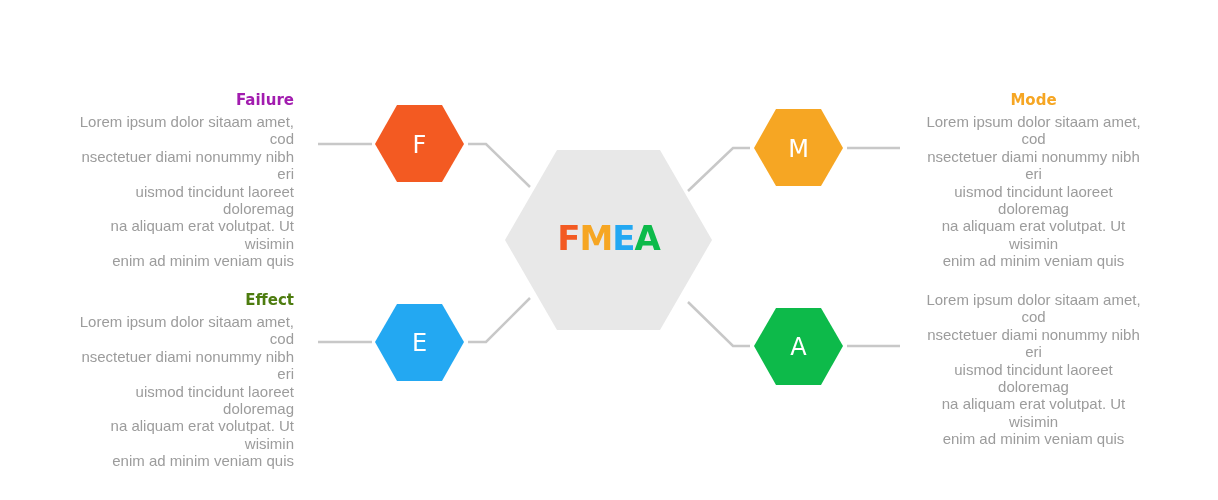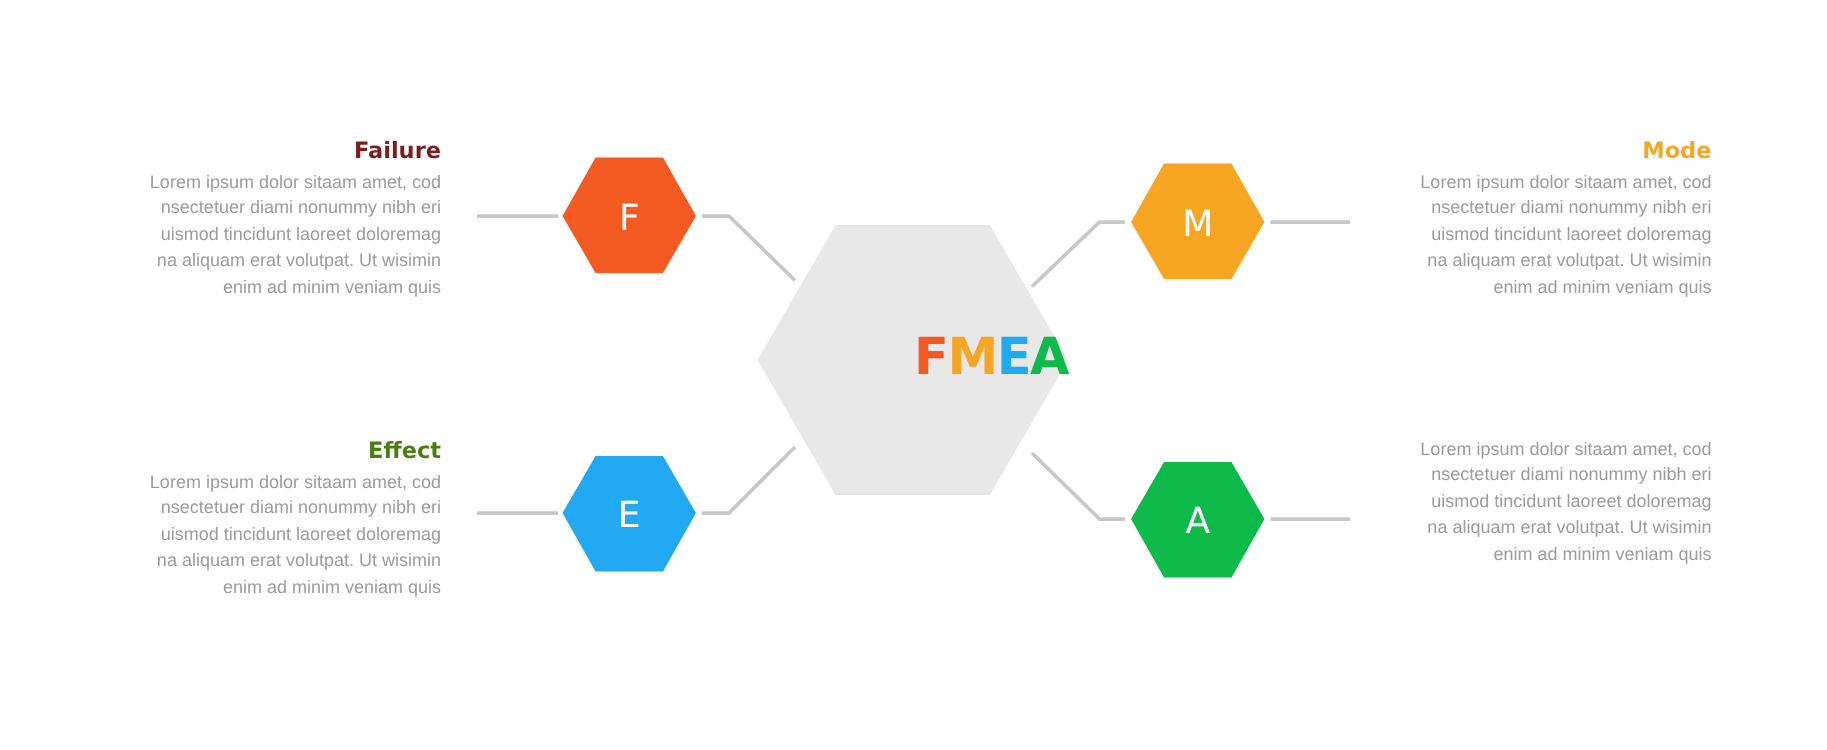--- a/index.html
+++ b/index.html
@@ -1,25 +1,25 @@
 <!DOCTYPE html>
 <html><head>
 <meta charset="utf-8">
 <style>
   html, body { margin: 0; padding: 0; background: #ffffff; }
   body { width: 1218px; height: 500px; position: relative; overflow: hidden;
          font-family: "Liberation Sans", sans-serif; }
   #canvas { position: absolute; left: 0; top: 0; width: 1218px; height: 500px; }
   .textblock { position: absolute; width: 215px; }
   .textblock.left { text-align: right; }
-  .textblock.right { text-align: right; }
+  .textblock.right { text-align: center; }
   .tb-title { font-family: "DejaVu Sans", sans-serif; font-weight: bold; font-size: 15px; line-height: 18px; margin-bottom: 4px; }
-  .tb-body { font-family: "Liberation Sans", sans-serif; font-size: 12px; line-height: 17.4px; color: #9c9c9c; white-space: pre-line; }
+  .tb-body { font-family: "Liberation Sans", sans-serif; font-size: 15px; line-height: 17.4px; color: #9c9c9c; white-space: pre-line; }
   .hex-letter { font-family: "DejaVu Sans", sans-serif; font-size: 24px; fill: #ffffff; }
-  .center-word { position: absolute; left: 505px; top: 218px; width: 207px; text-align: right;
+  .center-word { position: absolute; left: 505px; top: 218px; width: 207px; text-align: center;
                  font-family: "DejaVu Sans", sans-serif; font-weight: bold; font-size: 34px; line-height: 40px; letter-spacing: -1px; }
 </style>
 </head>
 <body>
 
 <svg id="canvas" viewBox="0 0 1218 500" width="1218" height="500">
 
   <g fill="none" stroke="#C8C8C8" stroke-width="2.5">
     <polyline points="318,144 372,144"></polyline>
     <polyline points="468,144 486,144 530,187"></polyline>
@@ -52,21 +52,21 @@
     <polygon fill="#0DBA4A" points="754,346 776,308 821,308 843,346 821,385 776,385"></polygon>
     <text class="hex-letter" x="798.5" y="355" text-anchor="middle">A</text>
   </g>
 </svg>
 
 <div class="center-word">
   <span style="color:#F35A22">F</span><span style="color:#F6A623">M</span><span style="color:#23A8F2">E</span><span style="color:#0DBA4A">A</span>
 </div>
 
 <div class="textblock left" style="left:79px; top:91px;">
-  <div class="tb-title" style="color:#7f1d1d">Failure</div>
+  <div class="tb-title" style="color:#a21caf">Failure</div>
   <div class="tb-body">Lorem ipsum dolor sitaam amet, cod
 nsectetuer diami nonummy  nibh eri
 uismod tincidunt laoreet doloremag
 na aliquam erat volutpat. Ut wisimin
 enim ad minim veniam quis</div>
 </div>
 
 <div class="textblock right" style="left:926px; top:91px;">
   <div class="tb-title" style="color:#F6A623">Mode</div>
   <div class="tb-body">Lorem ipsum dolor sitaam amet, cod

